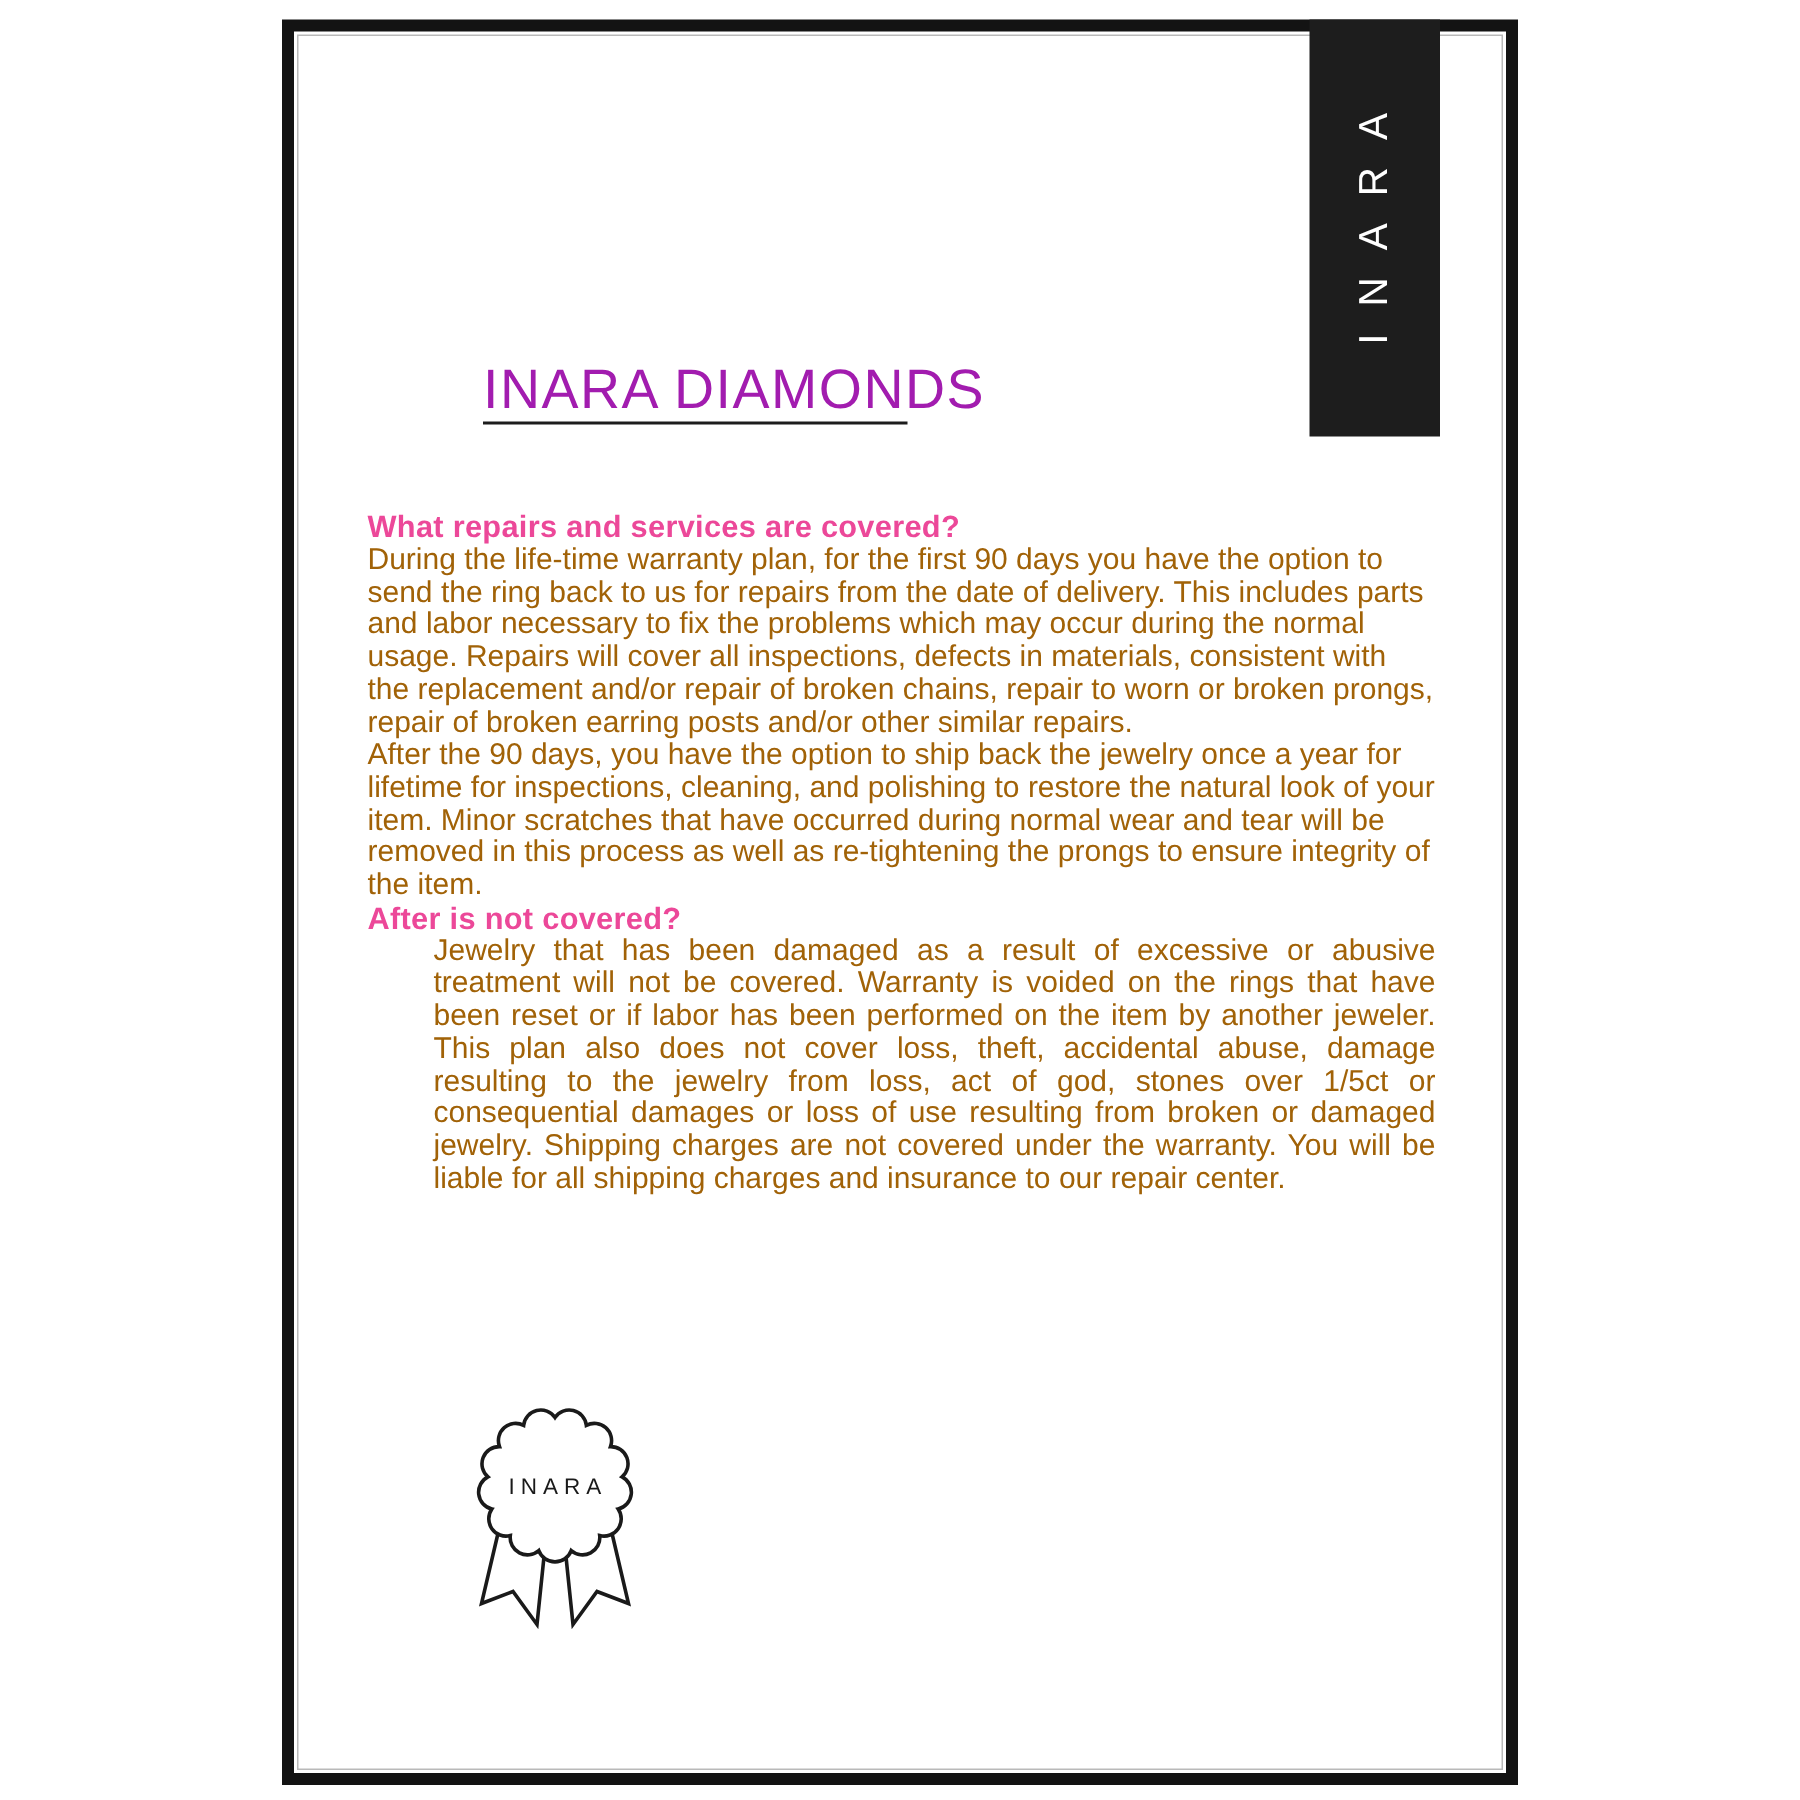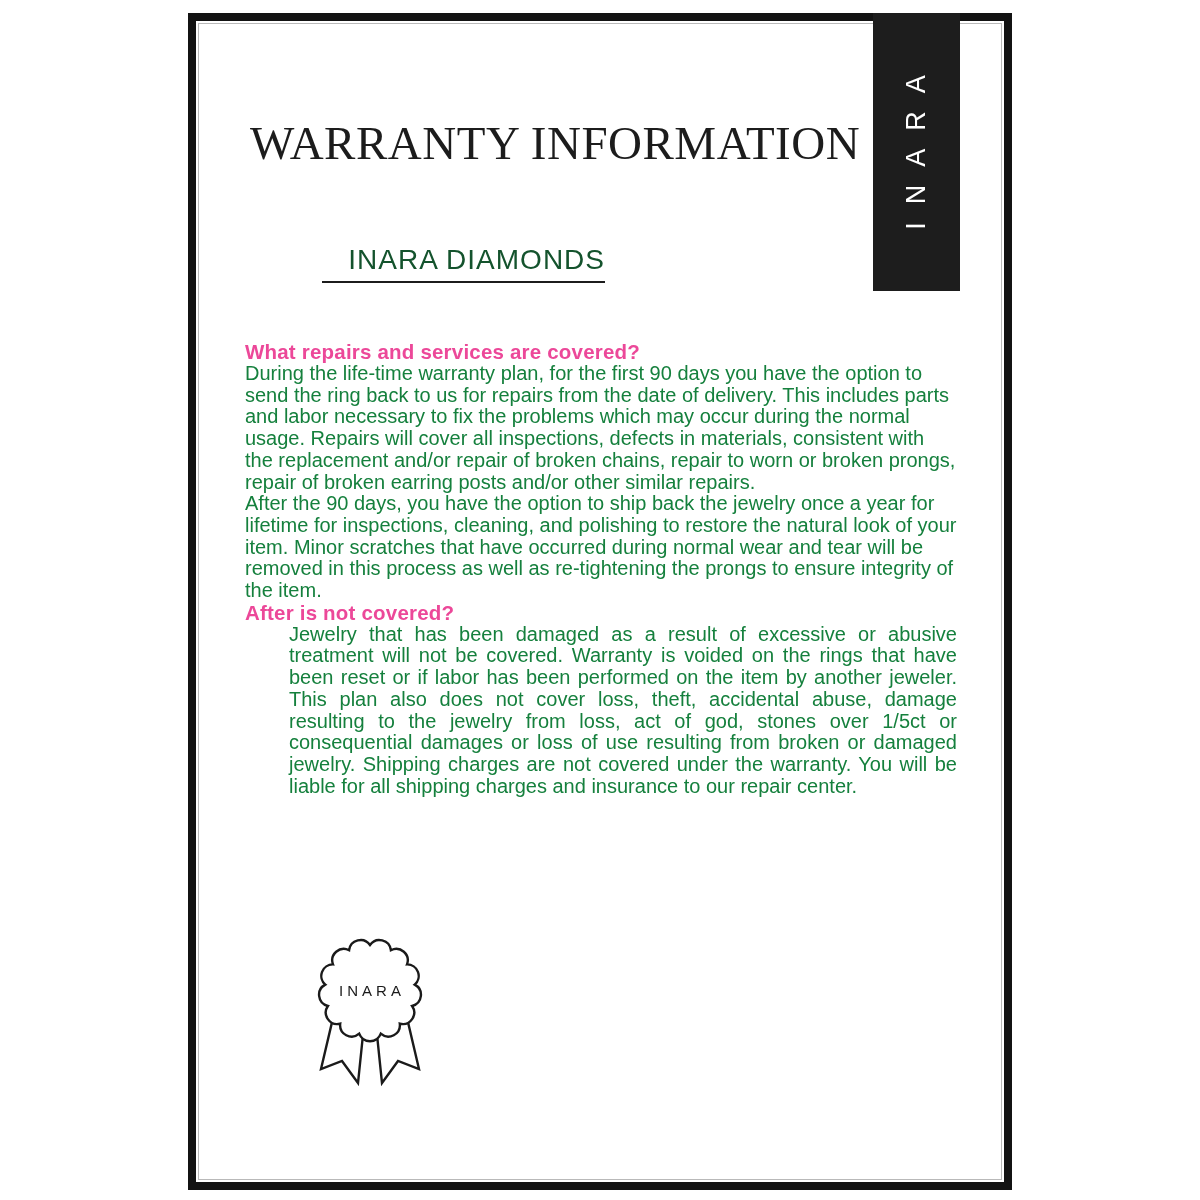--- a/index.html
+++ b/index.html
@@ -60,24 +60,24 @@
     letter-spacing: 0.5px;
     color: #1c1c1c;
     white-space: nowrap;
   }
   .brand-subtitle {
     position: absolute;
     left: 126px;
     top: 224px;
     width: 283px;
     text-align: right;
-    font-size: 28px;
+    font-size: 37px;
     line-height: 30px;
     letter-spacing: 1px;
-    color: #14532d;
+    color: #a21caf;
     padding-bottom: 6px;
     border-bottom: 2px solid #1c1c1c;
     white-space: nowrap;
   }
   .content {
     position: absolute;
     left: 49px;
     top: 320px;
     width: 712px;
     color: #3d3d3d;
@@ -88,42 +88,41 @@
     font-size: 20.5px;
     line-height: 22px;
     font-weight: bold;
     color: #ec4899;
     letter-spacing: 0.2px;
   }
   .content p {
     margin: 0;
     font-size: 20px;
     line-height: 21.7px;
-    color: #15803d;
+    color: #a16207;
   }
   .content p.justify { text-align: justify; margin-left: 44px; }
   .badge {
     position: absolute;
     left: 104px;
     top: 909px;
     width: 160px;
     height: 170px;
   }
 </style>
 </head>
 <body>
 
 <div class="page">
   <div class="frame">
 
     <div class="brand-banner">
       <span class="brand-banner-text">INARA</span>
     </div>
 
-    <div class="doc-title">WARRANTY INFORMATION</div>
 
     <div class="brand-subtitle">INARA DIAMONDS</div>
 
     <div class="content">
       <h3>What repairs and services are covered?</h3>
       <p>During the life-time warranty plan, for the first 90 days you have the option to send the ring back to us for repairs from the date of delivery. This includes parts and labor necessary to fix the problems which may occur during the normal usage. Repairs will cover all inspections, defects in materials, consistent with the replacement and/or repair of broken chains, repair to worn or broken prongs, repair of broken earring posts and/or other similar repairs.</p>
       <p>After the 90 days, you have the option to ship back the jewelry once a year for lifetime for inspections, cleaning, and polishing to restore the natural look of your item. Minor scratches that have occurred during normal wear and tear will be removed in this process as well as re-tightening the prongs to ensure integrity of the item.</p>
       <h3>After is not covered?</h3>
       <p class="justify">Jewelry that has been damaged as a result of excessive or abusive treatment will not be covered. Warranty is voided on the rings that have been reset or if labor has been performed on the item by another jeweler. This plan also does not cover loss, theft, accidental abuse, damage resulting to the jewelry from loss, act of god, stones over 1/5ct or consequential damages or loss of use resulting from broken or damaged jewelry. Shipping charges are not covered under the warranty. You will be liable for all shipping charges and insurance to our repair center.</p>
     </div>

